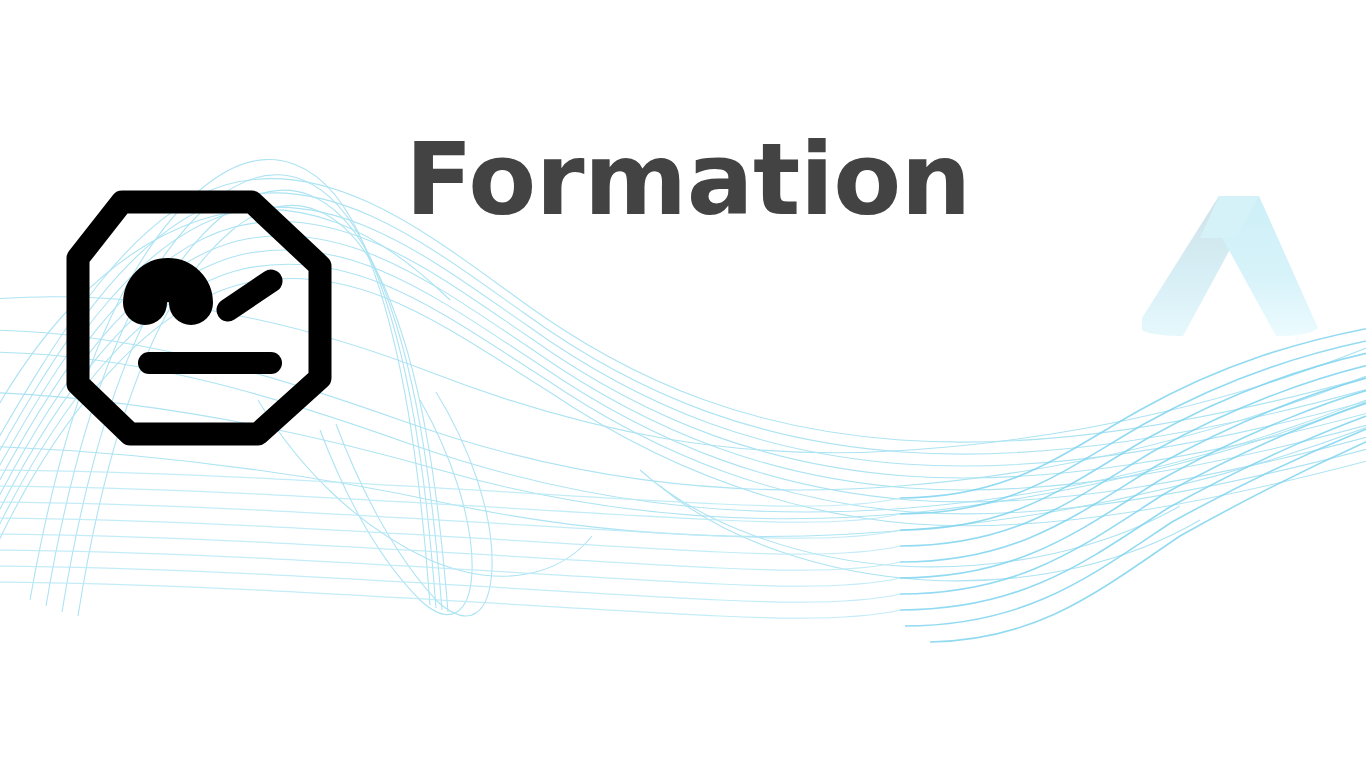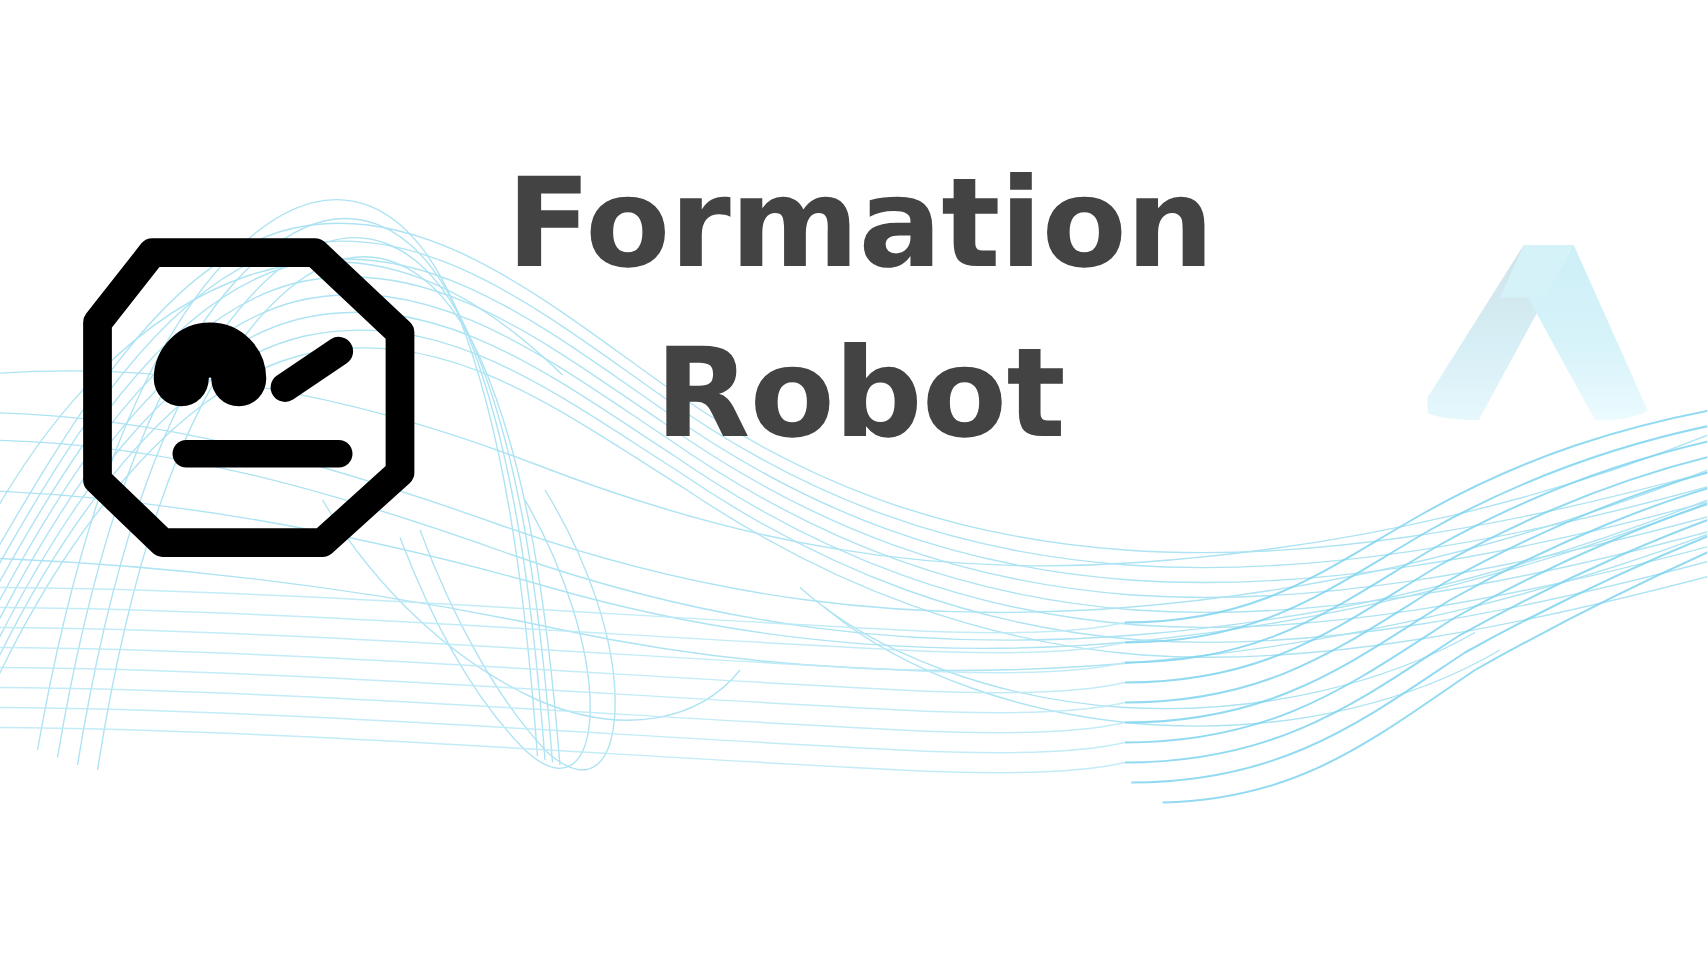--- a/index.html
+++ b/index.html
@@ -154,17 +154,16 @@
 
       <path d="M79,115 A 23 23 0 0 1 125,115" fill="none" stroke="#000000" stroke-width="44" stroke-linecap="round"></path>
 
       <line x1="162" y1="122" x2="205" y2="93" stroke="#000000" stroke-width="23" stroke-linecap="round"></line>
 
       <line x1="83" y1="175" x2="205" y2="175" stroke="#000000" stroke-width="22" stroke-linecap="round"></line>
     </svg>
 
     <div id="title-block">
       <span class="title-line">Formation</span>
-      <span class="title-line">Robot</span>
     </div>
 
   </div>
 </div>
 
 </body></html>

